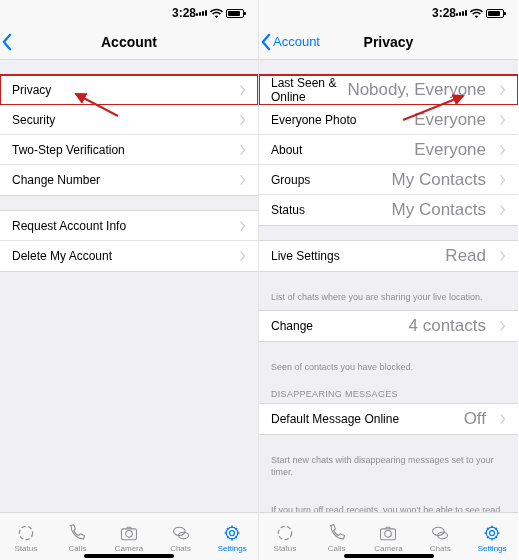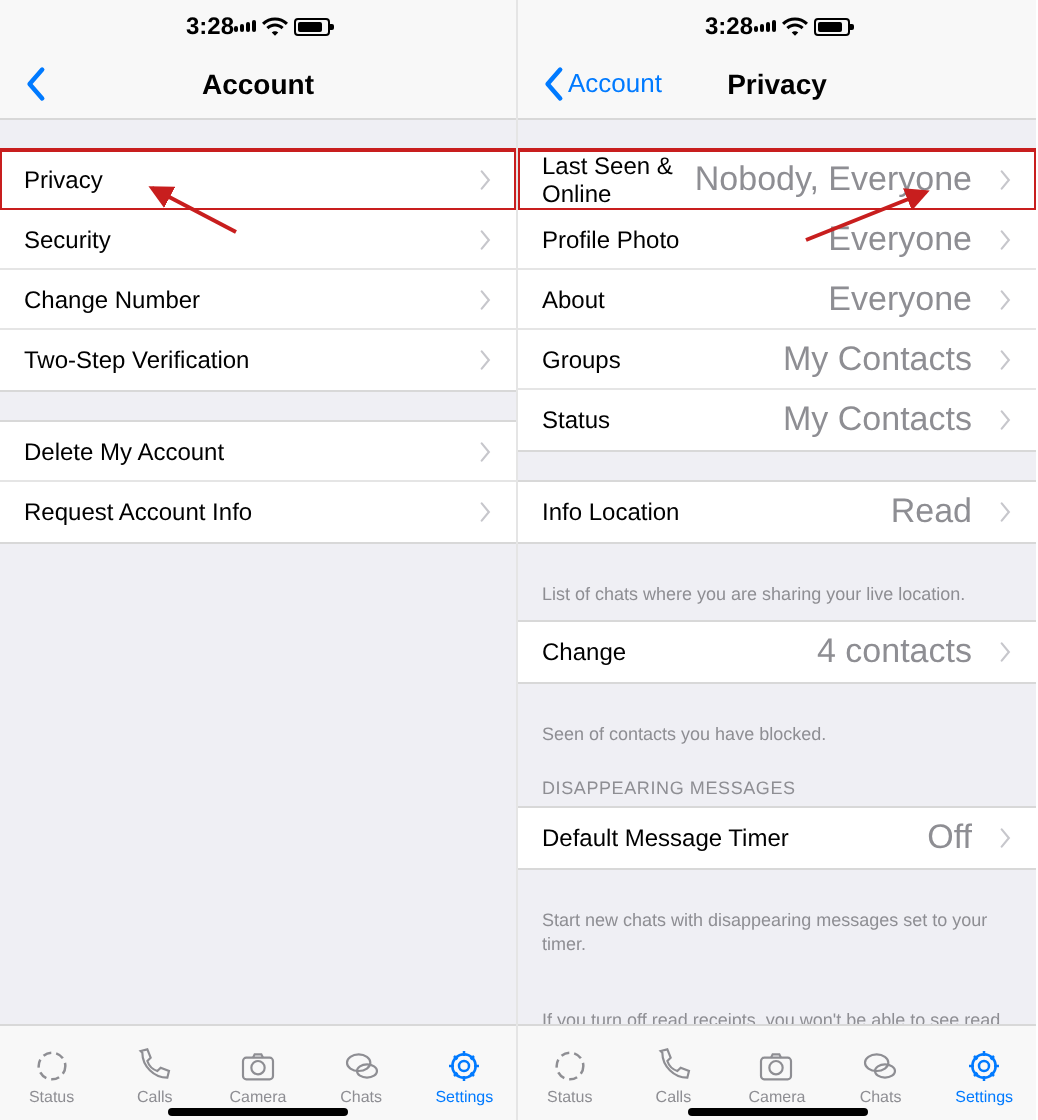--- a/index.html
+++ b/index.html
@@ -1,31 +1,31 @@
 <!DOCTYPE html>
 <html><head>
 <meta charset="utf-8">
 <style>
 *{box-sizing:border-box;margin:0;padding:0;font-family:-apple-system,BlinkMacSystemFont,"Helvetica Neue",sans-serif;-webkit-font-smoothing:antialiased}
 html,body{background:#fff}
 .stage{display:flex;gap:0;background:#fff}
 .phone{width:259px;height:560px;background:#efeff4;display:flex;flex-direction:column;position:relative;overflow:hidden}
 .phone.left{border-right:1px solid #e5e5e5}
-.status-bar{display:flex;justify-content:center;align-items:center;padding:4px 14px 2px;height:24px;font-size:12px;font-weight:600;background:#f8f8f8}
+.status-bar{display:flex;justify-content:flex-end;align-items:center;padding:4px 14px 2px;height:24px;font-size:12px;font-weight:600;background:#f8f8f8}
 .status-right{display:flex;align-items:center;gap:3px}
 .signal-dots{display:flex;gap:1px;align-items:flex-end}
 .signal-dots span{width:2px;background:#000;border-radius:1px}
 .signal-dots span:nth-child(1){height:3px}
 .signal-dots span:nth-child(2){height:4px}
 .signal-dots span:nth-child(3){height:5px}
 .signal-dots span:nth-child(4){height:6px}
 .battery{width:18px;height:9px;border:1px solid #000;border-radius:2px;position:relative}
 .battery::before{content:"";position:absolute;right:-3px;top:2px;width:2px;height:3px;background:#000;border-radius:0 1px 1px 0}
 .battery::after{content:"";position:absolute;left:1px;top:1px;bottom:1px;width:12px;background:#000;border-radius:1px}
-.nav{display:flex;align-items:center;height:36px;background:#f8f8f8;border-bottom:1px solid #d8d8d8;position:relative;padding:0 12px}
+.nav{display:flex;align-items:center;height:36px;background:#f8f8f8;border-bottom:1px solid #d8d8d8;position:relative;padding:0 1px}
 .back{color:#007aff;display:flex;align-items:center;gap:2px;font-size:13px}
 .back svg{width:11px;height:18px}
 .nav-title{position:absolute;left:0;right:0;text-align:center;font-size:14px;font-weight:600;pointer-events:none}
 .scroll{flex:1;overflow:hidden;position:relative}
 .group{margin-top:14px;background:#fff;border-top:1px solid #d8d8d8;border-bottom:1px solid #d8d8d8}
 .group.tight{margin-top:0}
 .row{display:flex;align-items:center;height:30px;padding:0 12px;border-bottom:1px solid #e5e5e5;background:#fff;font-size:12px;position:relative}
 .row:last-child{border-bottom:none}
 .row .label{flex:1;color:#000}
 .row .value{color:#8e8e93;font-size:17px;margin-right:14px}
@@ -87,47 +87,47 @@
       </div>
       <div class="row">
         <span class="label">Security</span>
         <span class="chev">
               <svg viewBox="0 0 8 14">
                 <path d="M1 1l5 6-5 6" stroke="#c7c7cc" stroke-width="1.5" fill="none" stroke-linecap="round"></path>
               </svg>
             </span>
       </div>
       <div class="row">
+        <span class="label">Two-Step Verification</span>
+        <span class="chev">
+              <svg viewBox="0 0 8 14">
+                <path d="M1 1l5 6-5 6" stroke="#c7c7cc" stroke-width="1.5" fill="none" stroke-linecap="round"></path>
+              </svg>
+            </span>
+      </div>
+      <div class="row">
         <span class="label">Change Number</span>
         <span class="chev">
               <svg viewBox="0 0 8 14">
                 <path d="M1 1l5 6-5 6" stroke="#c7c7cc" stroke-width="1.5" fill="none" stroke-linecap="round"></path>
               </svg>
             </span>
       </div>
-      <div class="row">
-        <span class="label">Two-Step Verification</span>
-        <span class="chev">
-              <svg viewBox="0 0 8 14">
-                <path d="M1 1l5 6-5 6" stroke="#c7c7cc" stroke-width="1.5" fill="none" stroke-linecap="round"></path>
-              </svg>
-            </span>
-      </div>
     </div>
     <div class="group">
       <div class="row">
+        <span class="label">Request Account Info</span>
+        <span class="chev">
+              <svg viewBox="0 0 8 14">
+                <path d="M1 1l5 6-5 6" stroke="#c7c7cc" stroke-width="1.5" fill="none" stroke-linecap="round"></path>
+              </svg>
+            </span>
+      </div>
+      <div class="row">
         <span class="label">Delete My Account</span>
-        <span class="chev">
-              <svg viewBox="0 0 8 14">
-                <path d="M1 1l5 6-5 6" stroke="#c7c7cc" stroke-width="1.5" fill="none" stroke-linecap="round"></path>
-              </svg>
-            </span>
-      </div>
-      <div class="row">
-        <span class="label">Request Account Info</span>
         <span class="chev">
               <svg viewBox="0 0 8 14">
                 <path d="M1 1l5 6-5 6" stroke="#c7c7cc" stroke-width="1.5" fill="none" stroke-linecap="round"></path>
               </svg>
             </span>
       </div>
     </div>
     <div class="arrow-red" style="left:70px;top:30px">
       <svg width="50" height="28">
             <defs>
@@ -219,21 +219,21 @@
       <div class="row highlight">
         <span class="label">Last Seen &amp; Online</span>
         <span class="value">Nobody, Everyone</span>
         <span class="chev">
               <svg viewBox="0 0 8 14">
                 <path d="M1 1l5 6-5 6" stroke="#c7c7cc" stroke-width="1.5" fill="none" stroke-linecap="round"></path>
               </svg>
             </span>
       </div>
       <div class="row">
-        <span class="label">Profile Photo</span>
+        <span class="label">Everyone Photo</span>
         <span class="value">Everyone</span>
         <span class="chev">
               <svg viewBox="0 0 8 14">
                 <path d="M1 1l5 6-5 6" stroke="#c7c7cc" stroke-width="1.5" fill="none" stroke-linecap="round"></path>
               </svg>
             </span>
       </div>
       <div class="row">
         <span class="label">About</span>
         <span class="value">Everyone</span>
@@ -258,21 +258,21 @@
         <span class="chev">
               <svg viewBox="0 0 8 14">
                 <path d="M1 1l5 6-5 6" stroke="#c7c7cc" stroke-width="1.5" fill="none" stroke-linecap="round"></path>
               </svg>
             </span>
       </div>
     </div>
 
     <div class="group">
       <div class="row">
-        <span class="label">Info Location</span>
+        <span class="label">Live Settings</span>
         <span class="value">Read</span>
         <span class="chev">
               <svg viewBox="0 0 8 14">
                 <path d="M1 1l5 6-5 6" stroke="#c7c7cc" stroke-width="1.5" fill="none" stroke-linecap="round"></path>
               </svg>
             </span>
       </div>
     </div>
     <div class="footer-note">List of chats where you are sharing your live location.</div>
 
@@ -285,21 +285,21 @@
                 <path d="M1 1l5 6-5 6" stroke="#c7c7cc" stroke-width="1.5" fill="none" stroke-linecap="round"></path>
               </svg>
             </span>
       </div>
     </div>
     <div class="footer-note">Seen of contacts you have blocked.</div>
 
     <div class="section-header">DISAPPEARING MESSAGES</div>
     <div class="group tight">
       <div class="row">
-        <span class="label">Default Message Timer</span>
+        <span class="label">Default Message Online</span>
         <span class="value">Off</span>
         <span class="chev">
               <svg viewBox="0 0 8 14">
                 <path d="M1 1l5 6-5 6" stroke="#c7c7cc" stroke-width="1.5" fill="none" stroke-linecap="round"></path>
               </svg>
             </span>
       </div>
     </div>
     <div class="footer-note">Start new chats with disappearing messages set to your timer.</div>
 

